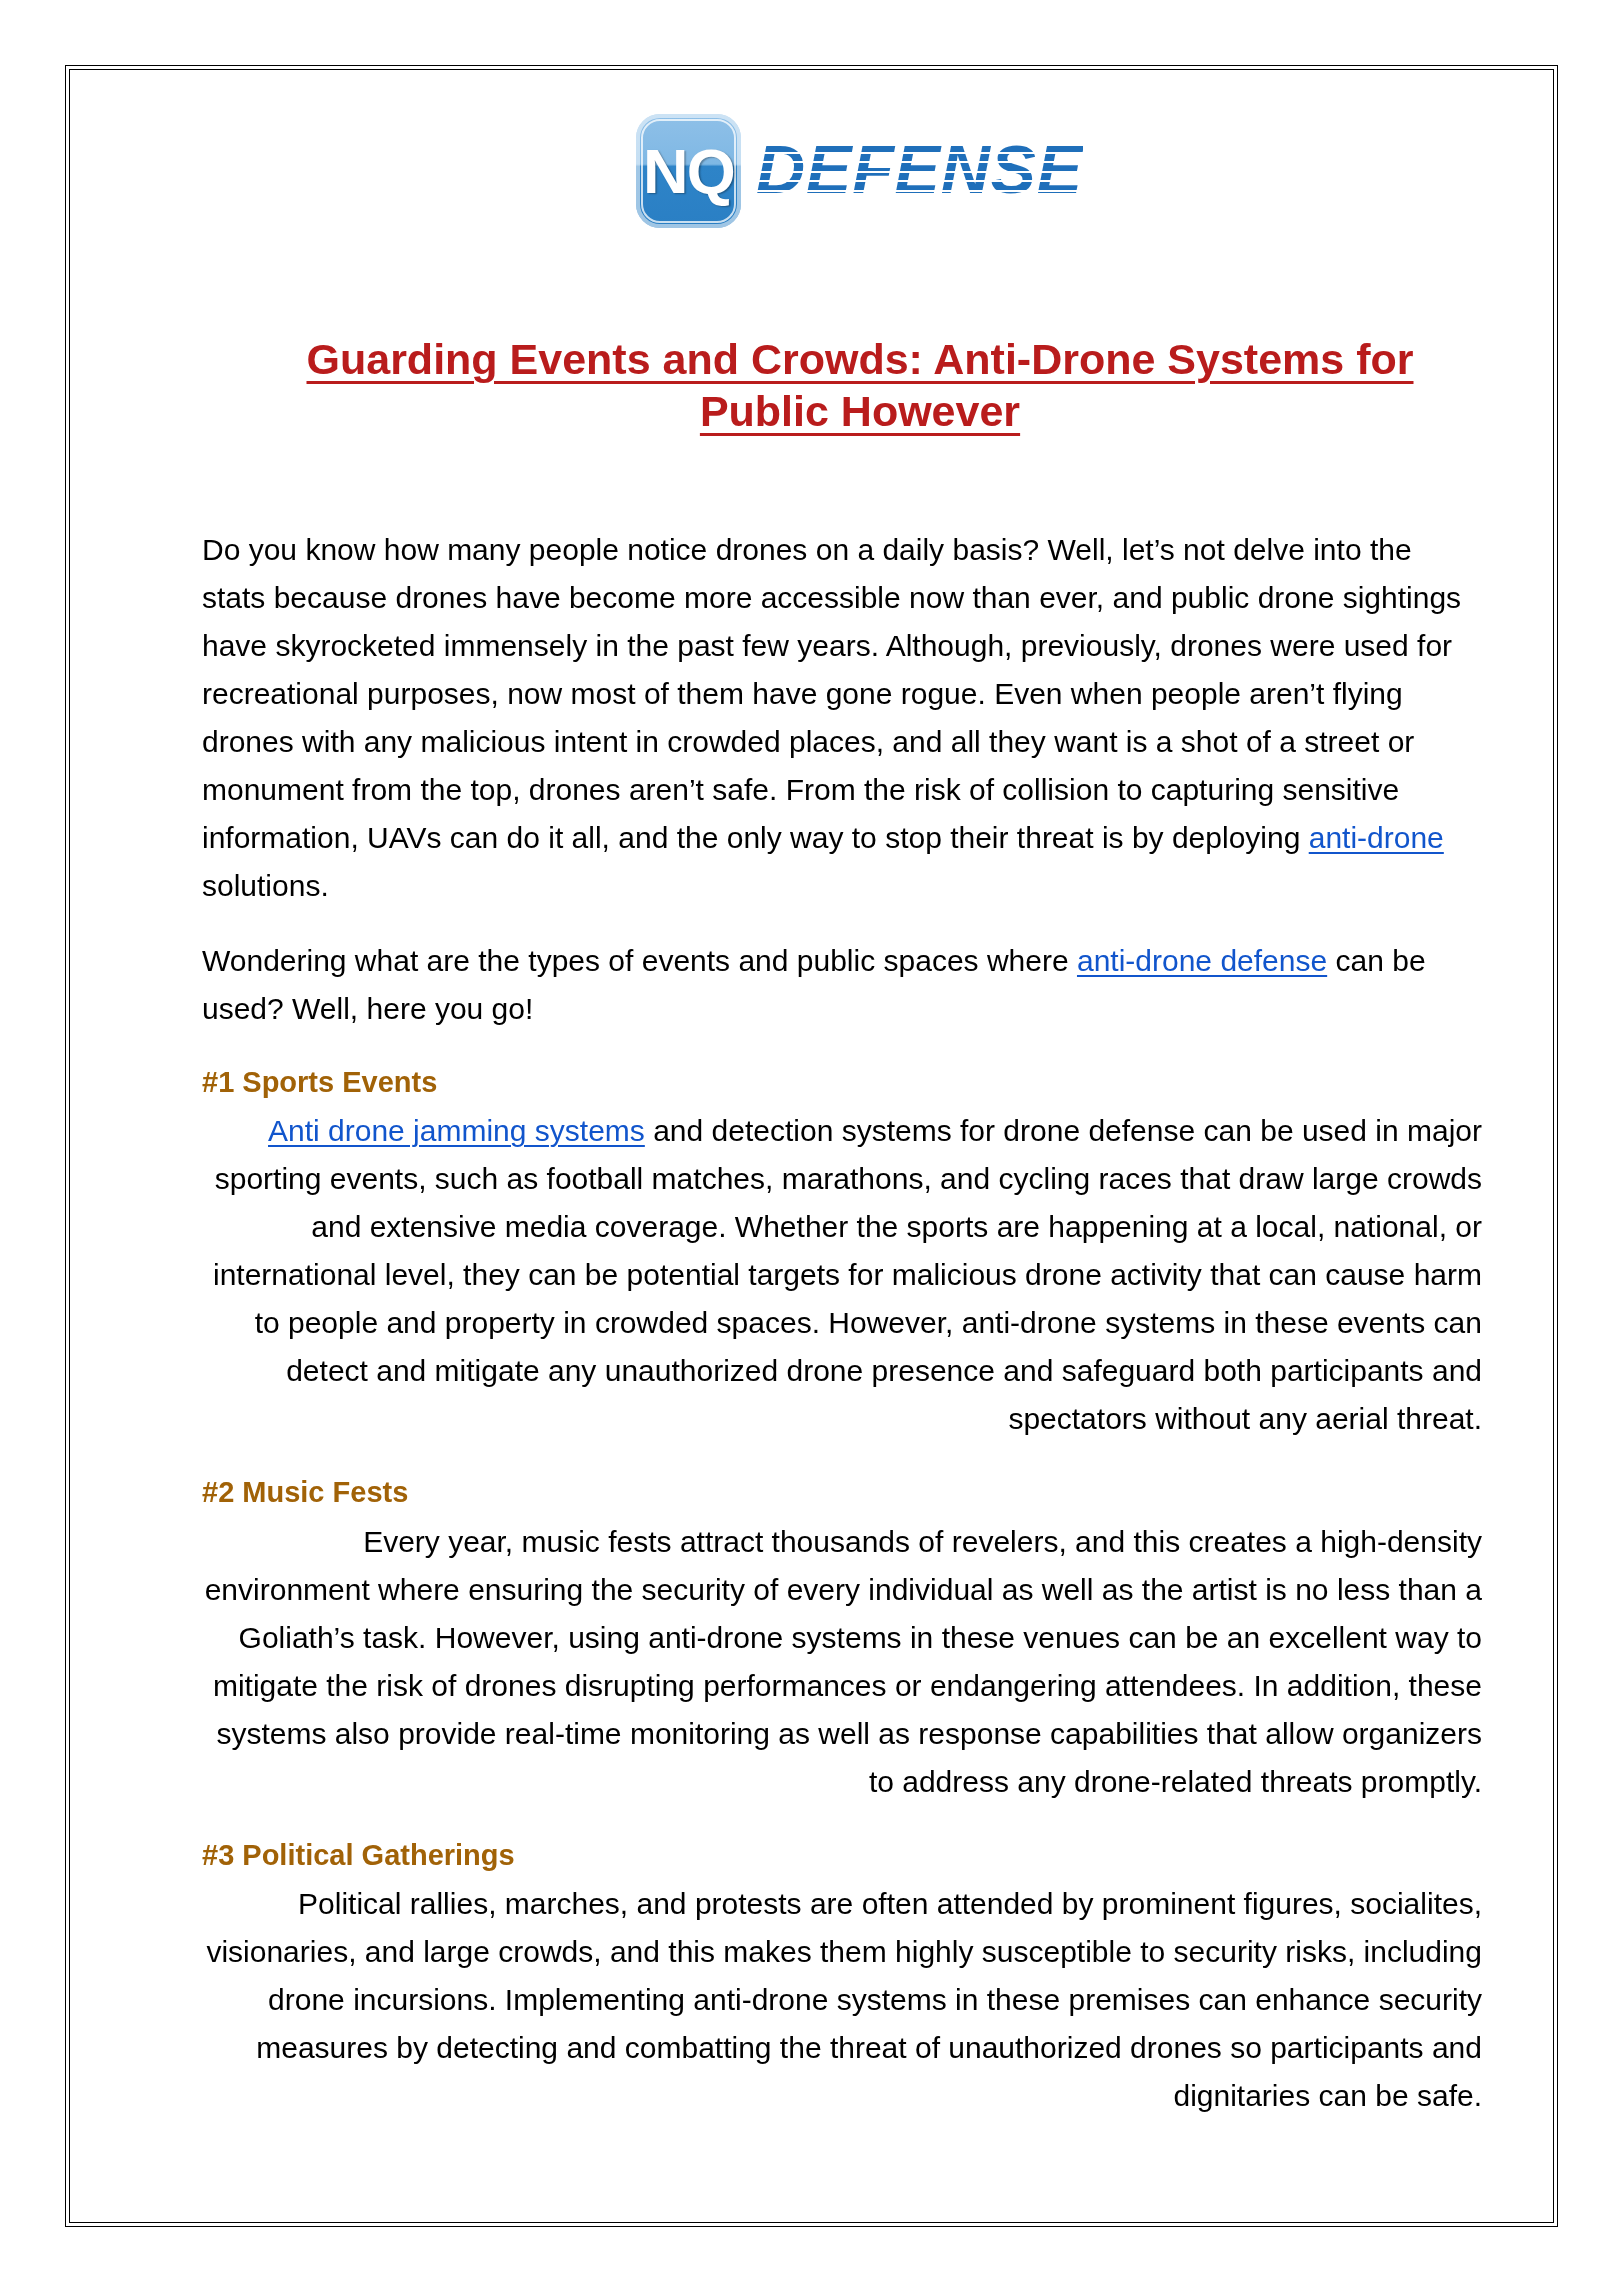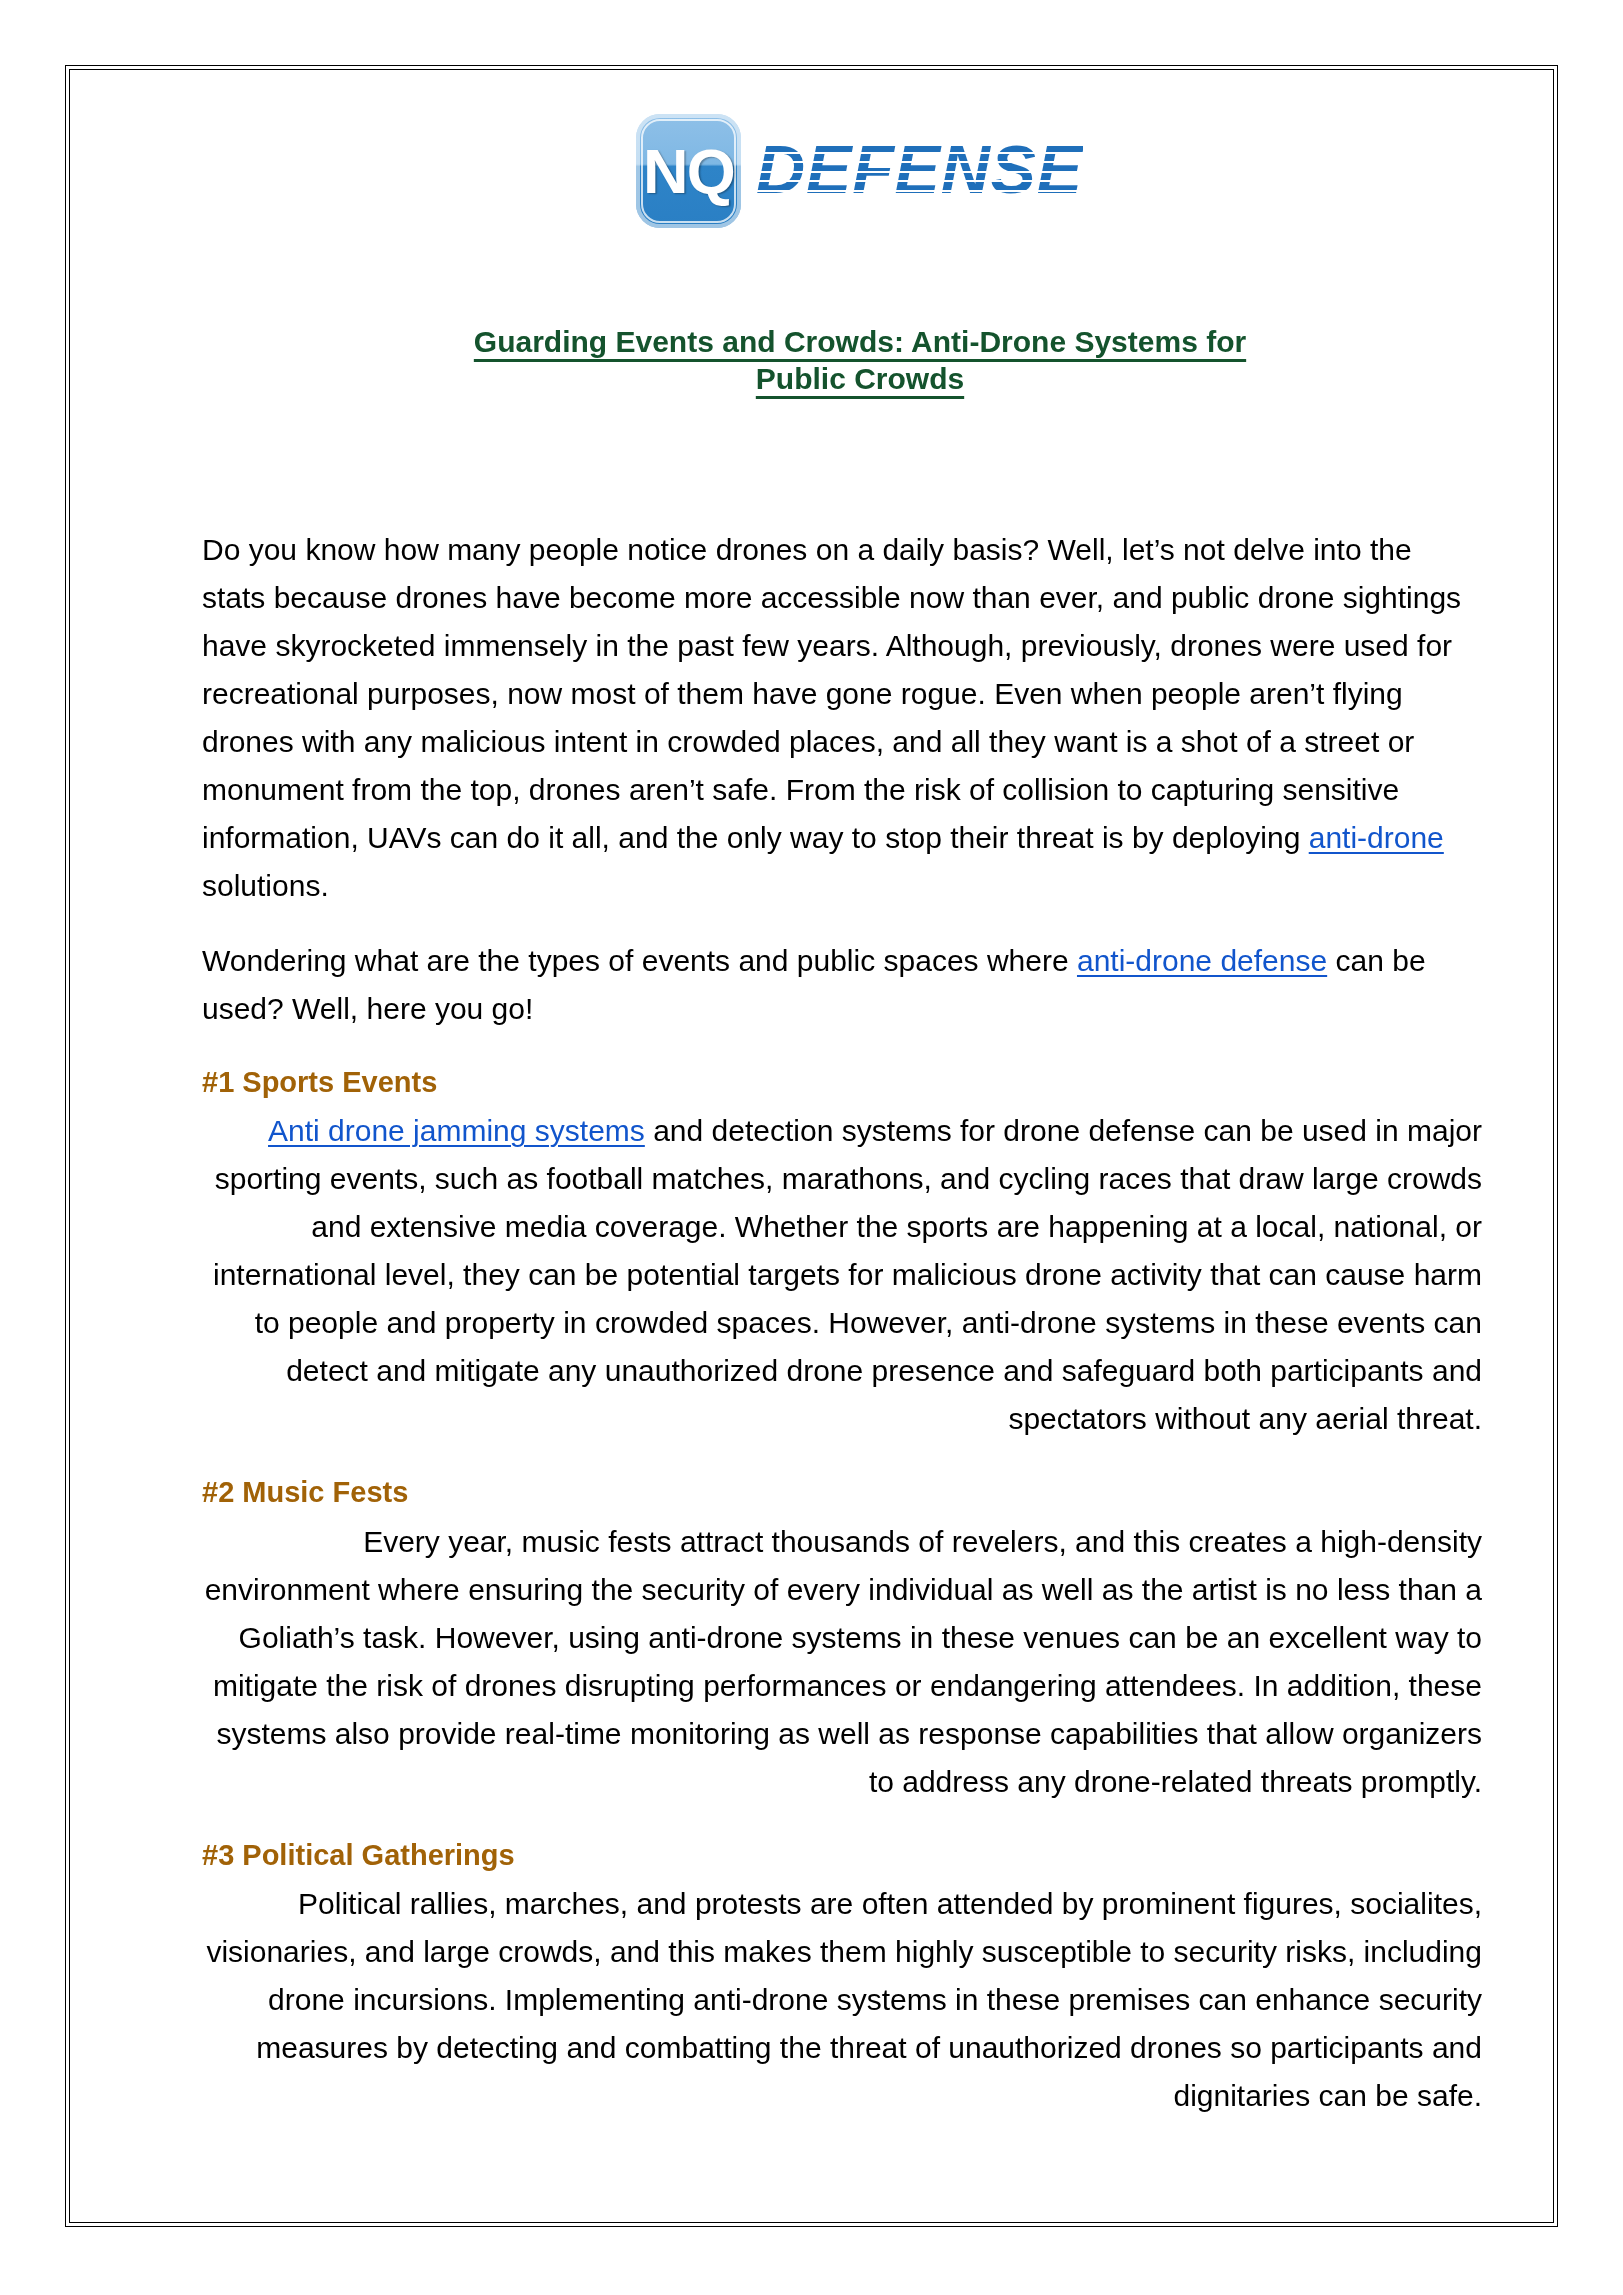--- a/index.html
+++ b/index.html
@@ -121,23 +121,23 @@
 
   
   .doc-title {
     position: absolute;
     left: 16px;
     top: 238px;
     width: 1316px;
     text-align: center;
     font-family: "Liberation Sans", sans-serif;
     font-weight: 700;
-    font-size: 30px;
+    font-size: 43px;
     line-height: 1.22;
-    color: #14532d;
+    color: #b91c1c;
   }
   .doc-title .tline {
     display: inline-block;
     text-decoration: underline;
     text-decoration-thickness: 3.2px;
     text-underline-offset: 7.1px;
   }
 
   
   .body-block {
@@ -185,21 +185,21 @@
           <div class="logo-badge-text">NQ</div>
         </div>
         <div class="logo-wordmark">
           <span class="wm-text">DEFENSE</span>
         </div>
       </div>
     </div>
 
     <h1 class="doc-title">
       <span class="tline">Guarding Events and Crowds: Anti-Drone Systems for</span><br>
-      <span class="tline">Public Crowds</span>
+      <span class="tline">Public However</span>
     </h1>
 
     <div class="body-block">
 
       <p class="para"><span>Do you know how many people notice drones on a daily basis? Well, let’s not delve into the stats because drones have become more accessible now than ever, and public drone sightings have skyrocketed immensely in the past few years. Although, previously, drones were used for recreational purposes, now most of them have gone rogue. Even when people aren’t flying drones with any malicious intent in crowded places, and all they want is a shot of a street or monument from the top, drones aren’t safe. From the risk of collision to capturing sensitive information, UAVs can do it all, and the only way to stop their threat is by deploying </span><a class="doclink" href="#">anti-drone</a><span> solutions.</span></p>
 
       <p class="para"><span>Wondering what are the types of events and public spaces where </span><a class="doclink" href="#">anti-drone defense</a><span> can be used? Well, here you go!</span></p>
 
       <h3 class="subhead">#1 Sports Events</h3>
       <p class="para tight"><a class="doclink" href="#">Anti drone jamming systems</a><span> and detection systems for drone defense can be used in major sporting events, such as football matches, marathons, and cycling races that draw large crowds and extensive media coverage. Whether the sports are happening at a local, national, or international level, they can be potential targets for malicious drone activity that can cause harm to people and property in crowded spaces. However, anti-drone systems in these events can detect and mitigate any unauthorized drone presence and safeguard both participants and spectators without any aerial threat.</span></p>

